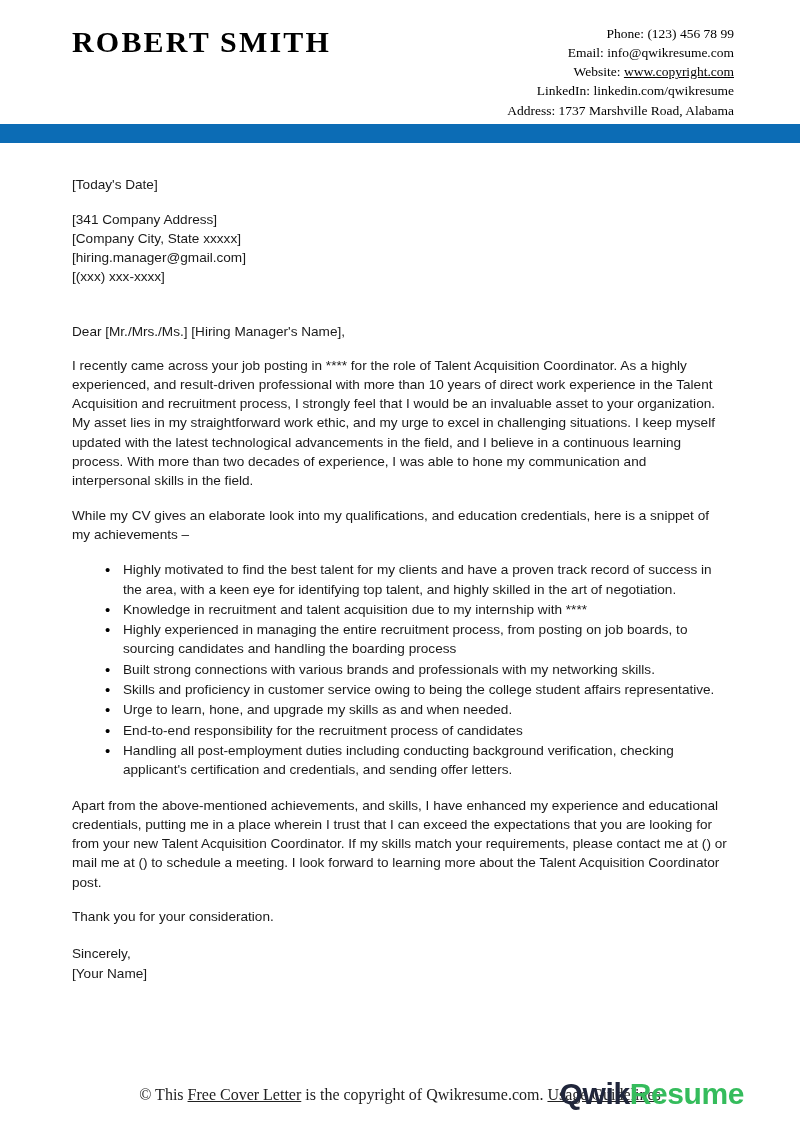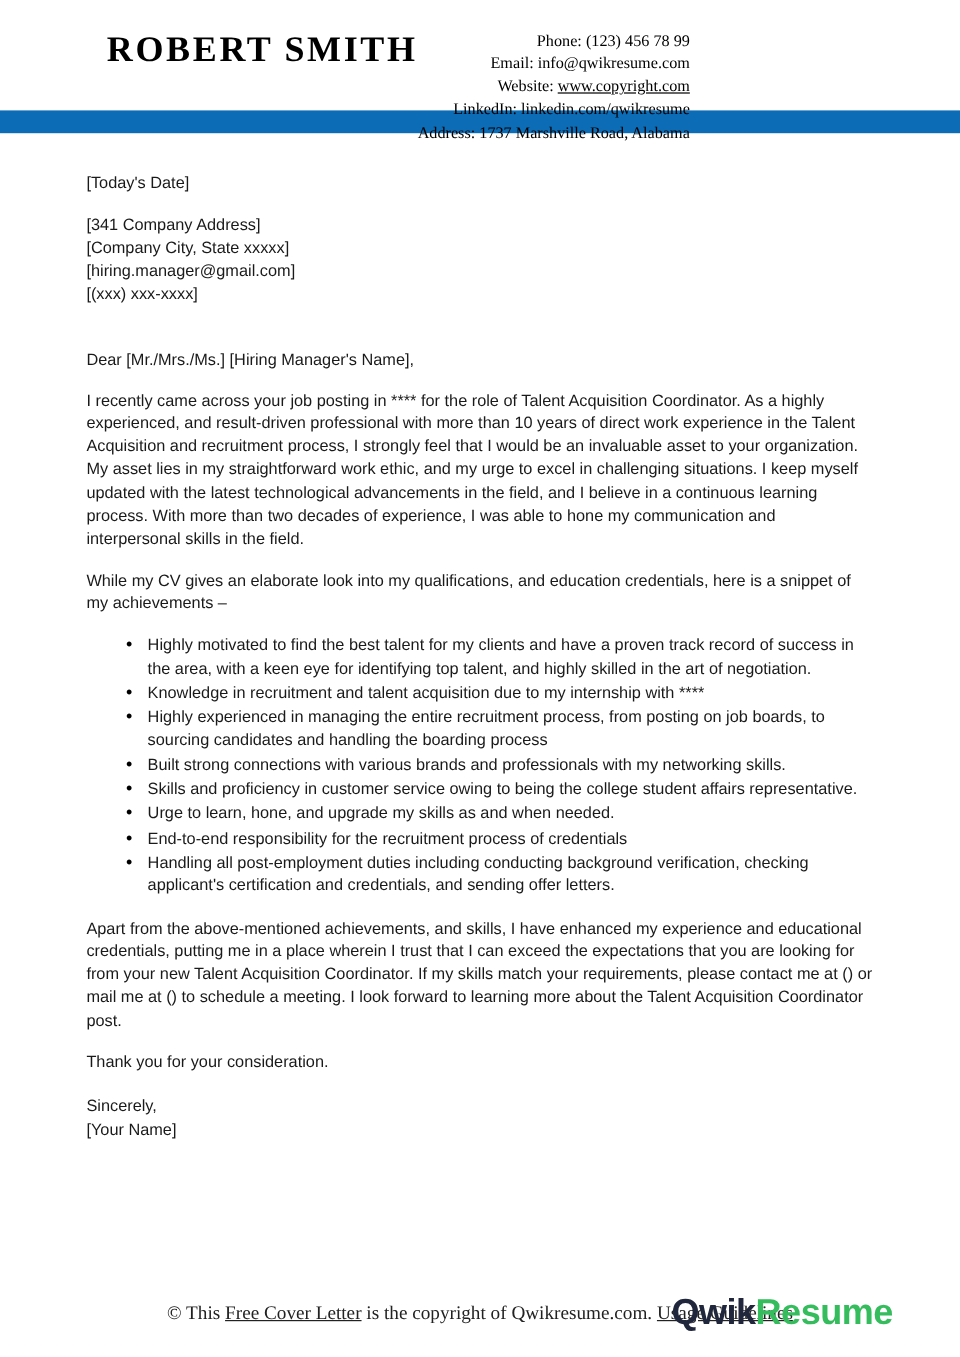--- a/index.html
+++ b/index.html
@@ -14,24 +14,24 @@
     font-family: "Liberation Sans", sans-serif;
     color: #000000;
     overflow: hidden;
   }
 
   
   .header {
     position: relative;
     padding: 22px 66px 0 72px;
     display: flex;
+    justify-content: space-between;
     align-items: flex-start;
-    height: 92px;
+    height: 124px;
     box-sizing: border-box;
-    margin-left: 17px;
   }
   .header-left {
     padding-top: 4px;
   }
   .cand-name {
     font-family: "Liberation Serif", serif;
     font-weight: bold;
     font-size: 30px;
     letter-spacing: 2.2px;
     line-height: 1.05;
@@ -193,21 +193,21 @@
 
   <div class="para">While my CV gives an elaborate look into my qualifications, and education credentials, here is a snippet of my achievements –</div>
 
   <ul class="achievements">
     <li>Highly motivated to find the best talent for my clients and have a proven track record of success in the area, with a keen eye for identifying top talent, and highly skilled in the art of negotiation.</li>
     <li>Knowledge in recruitment and talent acquisition due to my internship with ****</li>
     <li>Highly experienced in managing the entire recruitment process, from posting on job boards, to sourcing candidates and handling the boarding process</li>
     <li>Built strong connections with various brands and professionals with my networking skills.</li>
     <li>Skills and proficiency in customer service owing to being the college student affairs representative.</li>
     <li>Urge to learn, hone, and upgrade my skills as and when needed.</li>
-    <li>End-to-end responsibility for the recruitment process of credentials</li>
+    <li>End-to-end responsibility for the recruitment process of candidates</li>
     <li>Handling all post-employment duties including conducting background verification, checking applicant's certification and credentials, and sending offer letters.</li>
   </ul>
 
   <div class="para">Apart from the above-mentioned achievements, and skills, I have enhanced my experience and educational credentials, putting me in a place wherein I trust that I can exceed the expectations that you are looking for from your new Talent Acquisition Coordinator. If my skills match your requirements, please contact me at () or mail me at () to schedule a meeting. I look forward to learning more about the Talent Acquisition Coordinator post.</div>
 
   <div class="para">Thank you for your consideration.</div>
 
   <div class="signoff">
     <div>Sincerely,</div>
     <div>[Your Name]</div>

